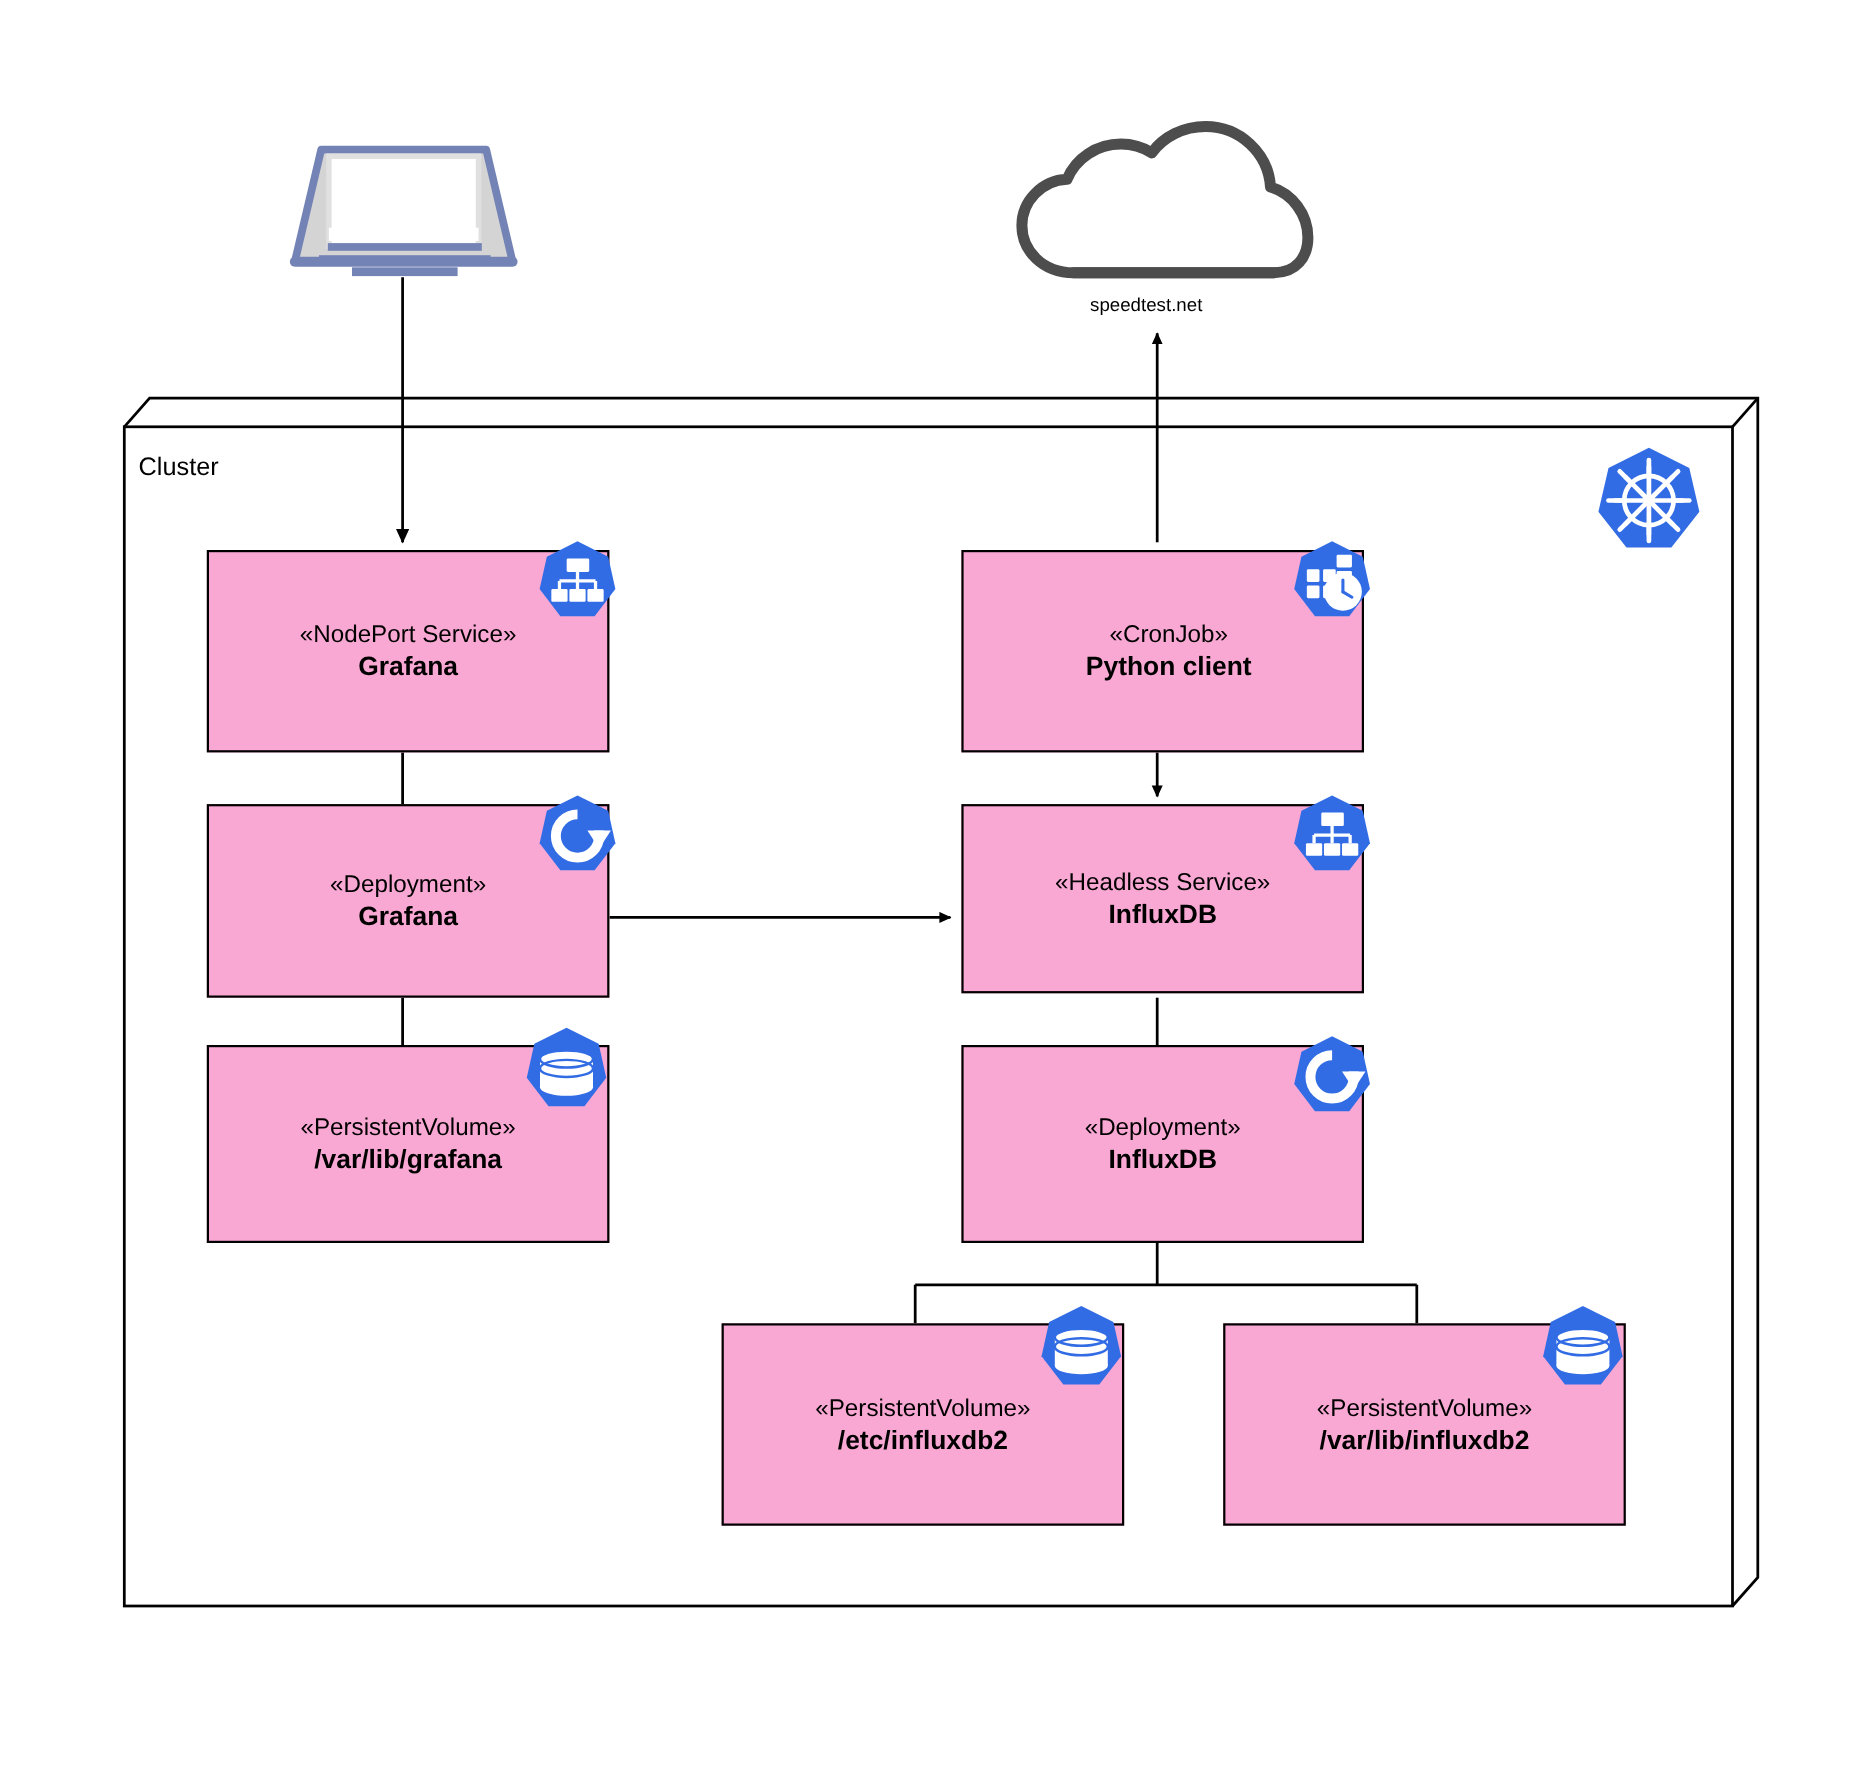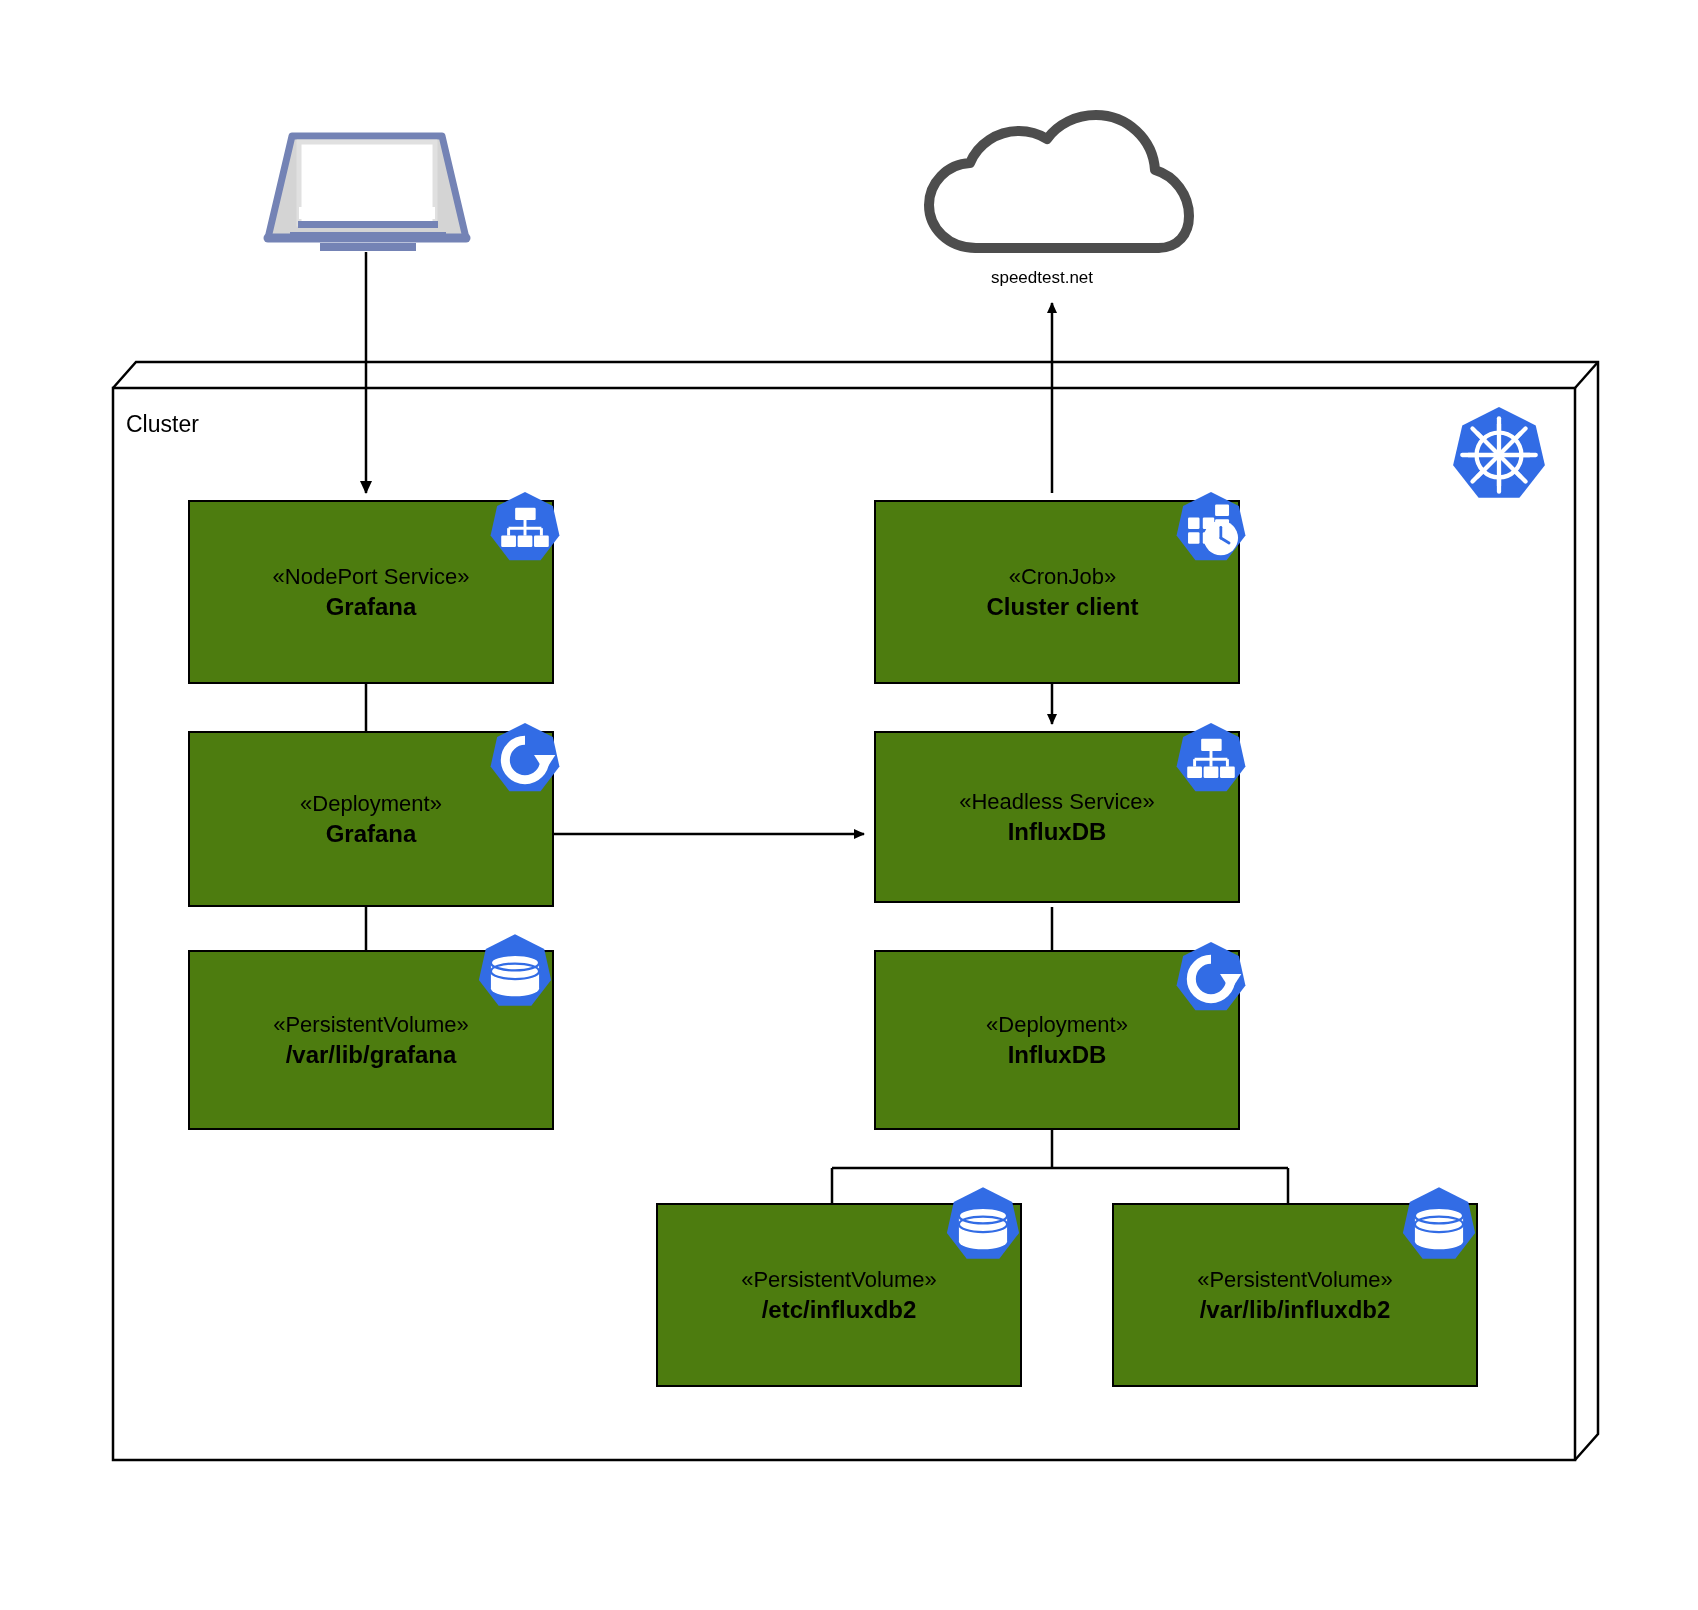--- a/index.html
+++ b/index.html
@@ -23,21 +23,21 @@
     top: 0;
     left: 0;
     width: 1698px;
     height: 1610px;
   }
   
   .node {
     position: absolute;
     box-sizing: border-box;
     border: 2.5px solid #000000;
-    background: #4d7c0f;
+    background: #f9a8d4;
     display: flex;
     flex-direction: column;
     align-items: center;
     justify-content: center;
     text-align: center;
   }
   .node .stereotype {
     font-size: 22px;
     line-height: 30px;
     color: #000000;
@@ -231,21 +231,21 @@
       </g>
       <g fill="none" stroke="#326ce5" stroke-width="2.6">
         <ellipse cx="50" cy="38" rx="28" ry="9"></ellipse>
         <ellipse cx="50" cy="48" rx="28" ry="9"></ellipse>
       </g>
     </svg>
   </div>
 
   <div class="node" style="left:874px; top:500px; width:366px; height:184px;padding-left:11px;">
     <div class="stereotype">«CronJob»</div>
-    <div class="name">Cluster client</div>
+    <div class="name">Python client</div>
     <svg class="node-icon" viewBox="0 0 100 100" xmlns="http://www.w3.org/2000/svg">
       <polygon points="50,5 84,22 92,58 69,88 31,88 8,58 16,22" fill="#326ce5"></polygon>
       <g fill="#ffffff">
         <rect x="22" y="36" width="14" height="14" rx="1.5"></rect>
         <rect x="40" y="36" width="14" height="14" rx="1.5"></rect>
         <rect x="22" y="54" width="14" height="14" rx="1.5"></rect>
         <rect x="40" y="54" width="14" height="14" rx="1.5"></rect>
         <rect x="55" y="20" width="17" height="14" rx="1.5"></rect>
         <rect x="55" y="38" width="17" height="7" rx="1.5"></rect>
       </g>

